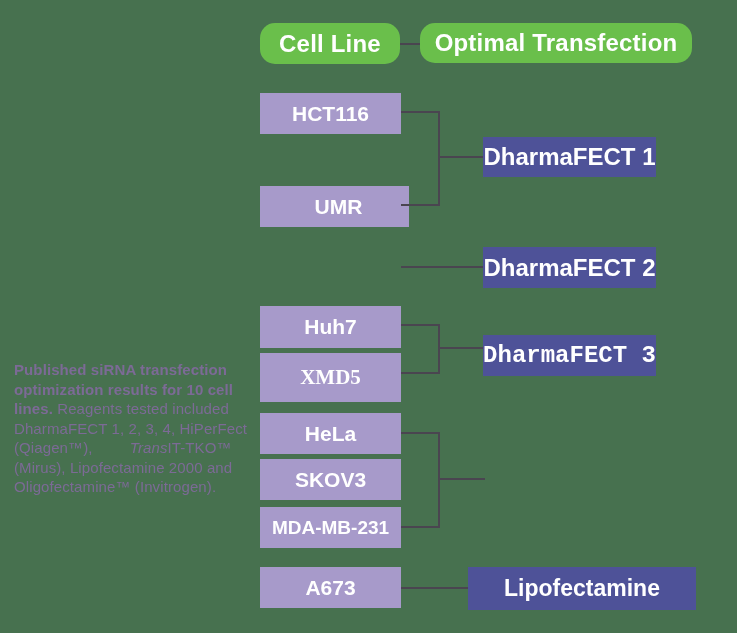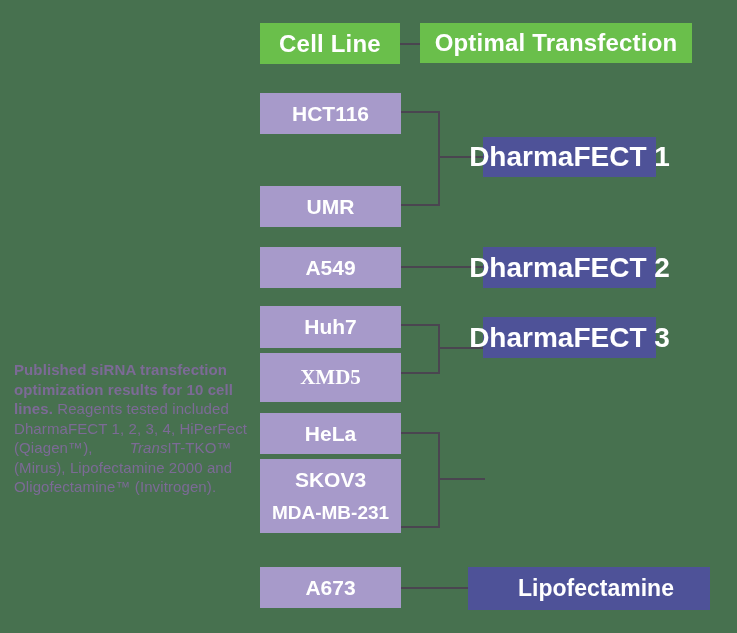--- a/index.html
+++ b/index.html
@@ -21,35 +21,36 @@
     justify-content: center;
     color: var(--label-text, #ffffff);
     font-weight: bold;
     text-align: center;
     white-space: nowrap;
   }
   .hdr-box {
     background: var(--green-box, #6abf4b);
     font-size: 24px;
     letter-spacing: 0.2px;
+    border-radius: 15px;
   }
   .cell-box {
     background: var(--cell-box, #a79aca);
     left: 260px;
     width: 141px;
     height: 41px;
     font-size: 21px;
   }
   .cell-box.small-label { font-size: 19px; }
   .reagent-box {
     background: var(--reagent-box, #4e5298);
     left: 483px;
     width: 173px;
     height: 40px;
-    font-size: 28px;
+    font-size: 24px;
     font-weight: bold;
   }
   .line {
     position: absolute;
     background: var(--connector, #4a4550);
   }
   .caption {
     position: absolute;
     left: 14px;
     top: 360px;
@@ -67,44 +68,43 @@
 
 <div class="stage">
 
   <div class="caption"><span class="cap-bold">Published siRNA transfection optimization results for 10 cell lines.</span><span> Reagents tested included DharmaFECT 1, 2, 3, 4, HiPerFect (Qiagen™), </span><span class="cap-italic">Trans</span><span>IT-TKO™ (Mirus), Lipofectamine 2000 and Oligofectamine™ (Invitrogen).</span></div>
 
   <div class="box hdr-box" style="left:260px; top:23px; width:140px; height:41px;">Cell Line</div>
   <div class="line" style="left:400px; top:43px; width:20px; height:2px;"></div>
   <div class="box hdr-box" style="left:420px; top:23px; width:272px; height:40px;">Optimal Transfection</div>
 
   <div class="box cell-box" style="top:93px;">HCT116</div>
-  <div class="box cell-box" style="top:186px;">UMR</div>
+  <div class="box cell-box" style="top:186px;padding-left:8px;">UMR</div>
   <div class="line" style="left:401px; top:111px; width:39px; height:2px;"></div>
   <div class="line" style="left:401px; top:204px; width:39px; height:2px;"></div>
   <div class="line" style="left:438px; top:111px; width:2px; height:95px;"></div>
   <div class="line" style="left:440px; top:156px; width:43px; height:2px;"></div>
   <div class="box reagent-box" style="top:137px;">DharmaFECT 1</div>
 
-  <div class="box cell-box" style="top:247px;">A549</div>
   <div class="line" style="left:401px; top:266px; width:82px; height:2px;"></div>
   <div class="box reagent-box" style="top:247px; height:41px;">DharmaFECT 2</div>
 
   <div class="box cell-box" style="top:306px; height:42px;">Huh7</div>
   <div class="box cell-box" style="top:353px; height:49px;font-family:Liberation Serif, serif;">XMD5</div>
   <div class="line" style="left:401px; top:324px; width:39px; height:2px;"></div>
   <div class="line" style="left:401px; top:372px; width:39px; height:2px;"></div>
   <div class="line" style="left:438px; top:324px; width:2px; height:50px;"></div>
   <div class="line" style="left:440px; top:347px; width:43px; height:2px;"></div>
-  <div class="box reagent-box" style="top:317px; height:41px;">DharmaFECT 3</div>
+  <div class="box reagent-box" style="top:335px; height:41px;font-family:Liberation Mono, monospace;">DharmaFECT 3</div>
 
   <div class="box cell-box" style="top:413px;">HeLa</div>
   <div class="box cell-box" style="top:459px;">SKOV3</div>
-  <div class="box cell-box small-label" style="top:492px;">MDA-MB-231</div>
+  <div class="box cell-box small-label" style="top:507px;">MDA-MB-231</div>
   <div class="line" style="left:401px; top:432px; width:39px; height:2px;"></div>
   <div class="line" style="left:401px; top:526px; width:39px; height:2px;"></div>
   <div class="line" style="left:438px; top:432px; width:2px; height:96px;"></div>
   <div class="line" style="left:440px; top:478px; width:45px; height:2px;"></div>
 
   <div class="box cell-box" style="top:567px;">A673</div>
   <div class="line" style="left:401px; top:587px; width:67px; height:2px;"></div>
-  <div class="box reagent-box" style="left:468px; top:567px; width:228px; height:43px; font-size:23px;padding-left:14px;">Lipofectamine</div>
+  <div class="box reagent-box" style="left:468px; top:567px; width:228px; height:43px; font-size:23px;">Lipofectamine</div>
 
 </div>
 
 </body></html>

